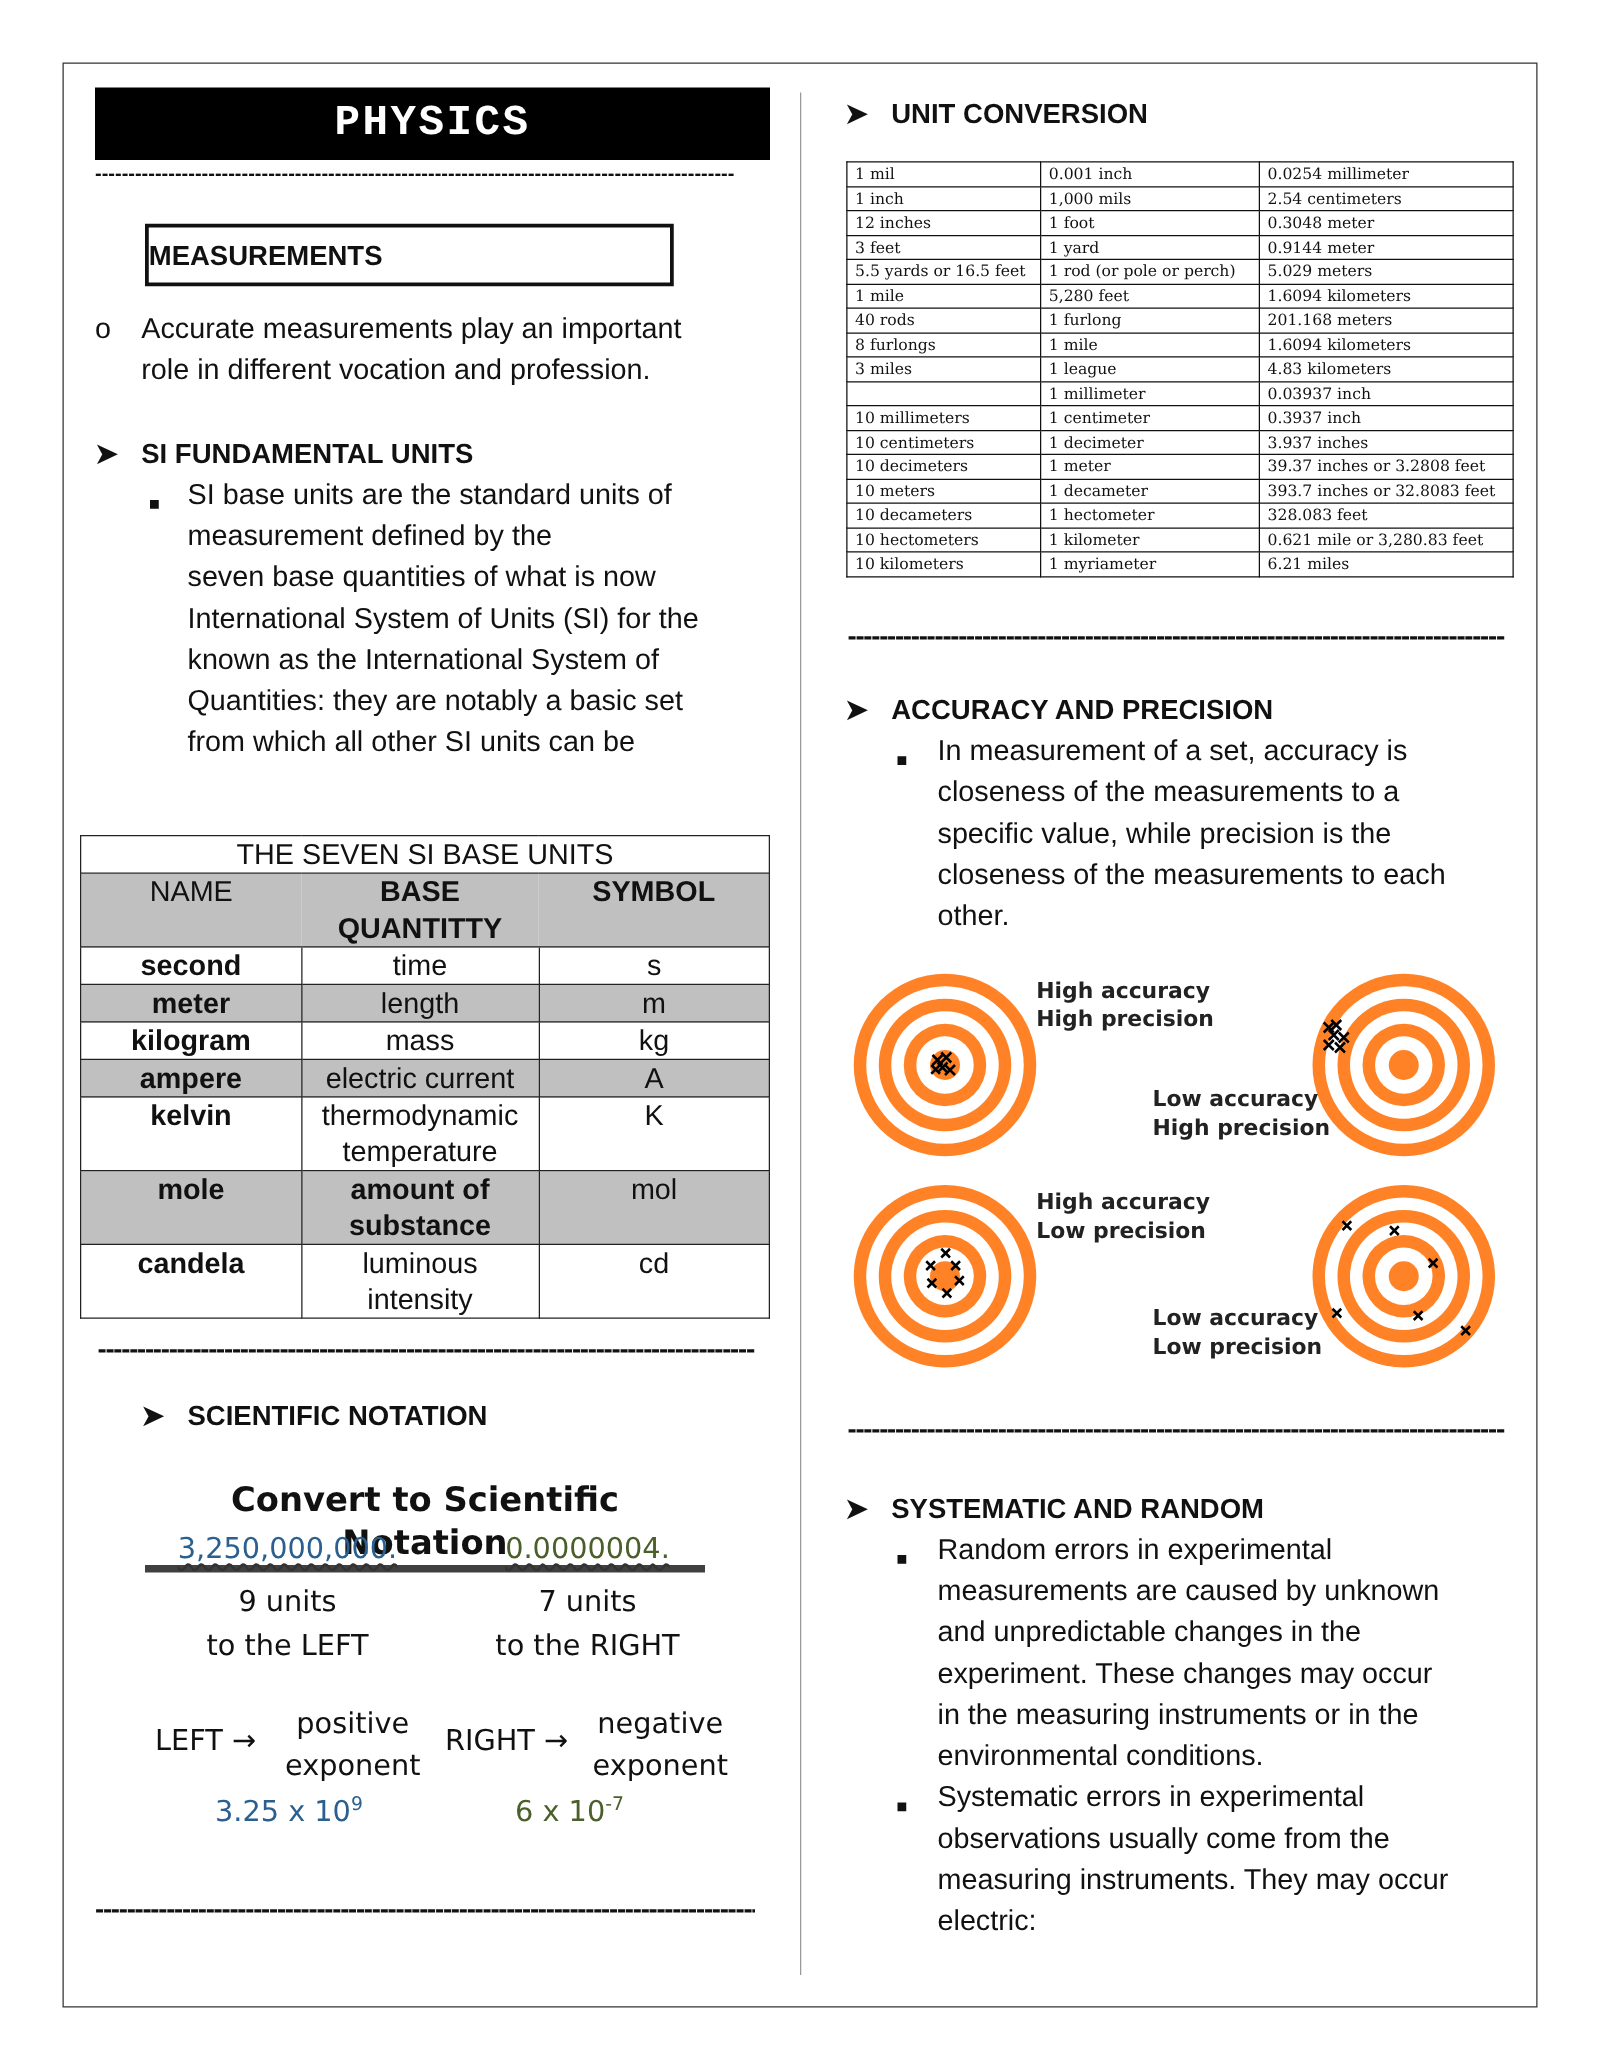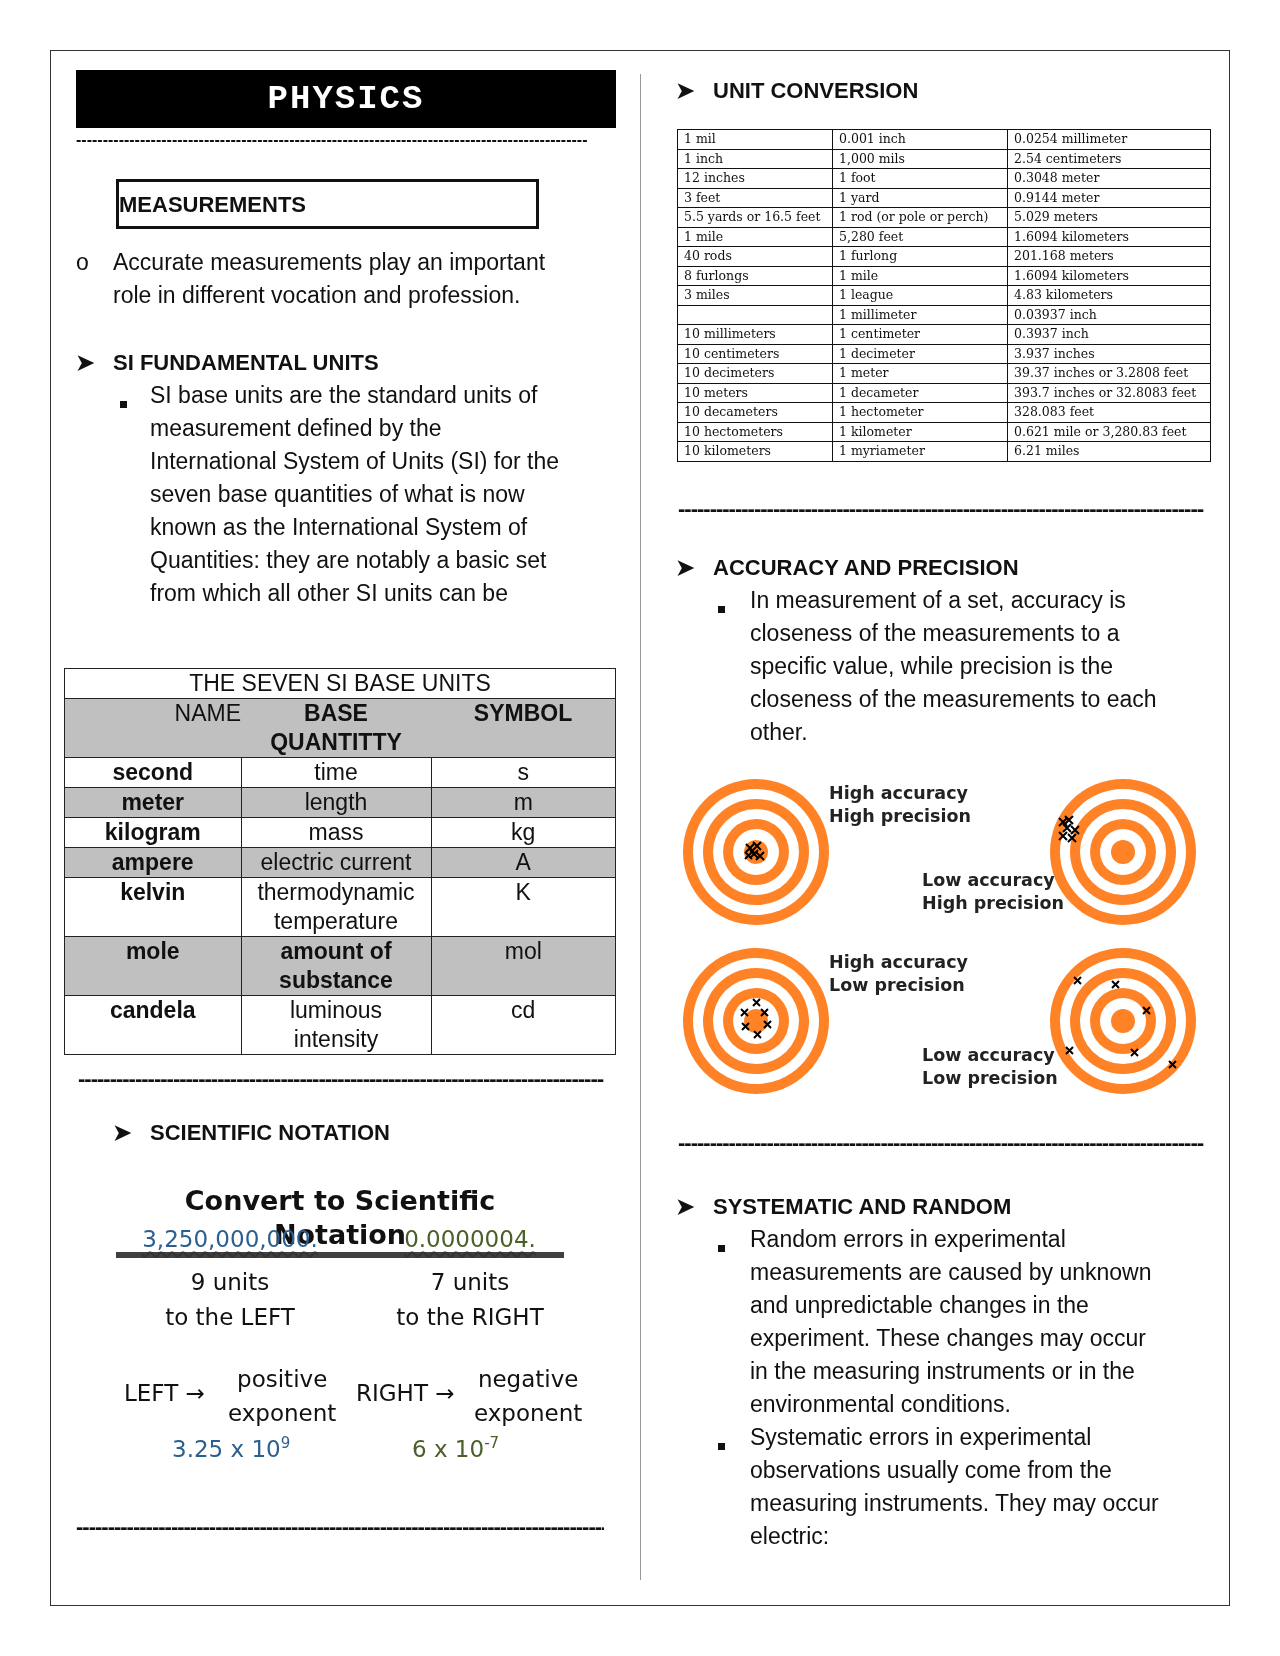--- a/index.html
+++ b/index.html
@@ -53,34 +53,34 @@
   <div>role in different vocation and profession.</div>
 </div>
 
 <div class="abs heading" style="left:76px;top:348px;">➤</div>
 <div class="abs heading" style="left:113px;top:348px;">SI FUNDAMENTAL UNITS</div>
 
 <div class="abs" style="left:120px;top:394px;"><span class="sq-bullet"></span></div>
 <div class="abs body-text" style="left:150px;top:379px;width:470px;">
   <div>SI base units are the standard units of</div>
   <div>measurement defined by the</div>
+  <div>seven base quantities of what is now</div>
   <div>International System of Units (SI) for the</div>
-  <div>seven base quantities of what is now</div>
   <div>known as the International System of</div>
   <div>Quantities: they are notably a basic set</div>
   <div>from which all other SI units can be</div>
 </div>
 
 <table class="si">
   <tbody>
       <tr>
     <td colspan="3">THE SEVEN SI BASE UNITS</td>
   </tr>
   <tr class="shade">
-    <td style="width:176px;border-right:none;text-align:right;">NAME</td>
+    <td style="width:176px;border-right:none;">NAME</td>
     <td class="b" style="width:190px;border-left:none;border-right:none;">BASE QUANTITTY</td>
     <td class="b" style="border-left:none;">SYMBOL</td>
   </tr>
   <tr>
     <td class="b">second</td>
     <td>time</td>
     <td>s</td>
   </tr>
   <tr class="shade">
     <td class="b">meter</td>

